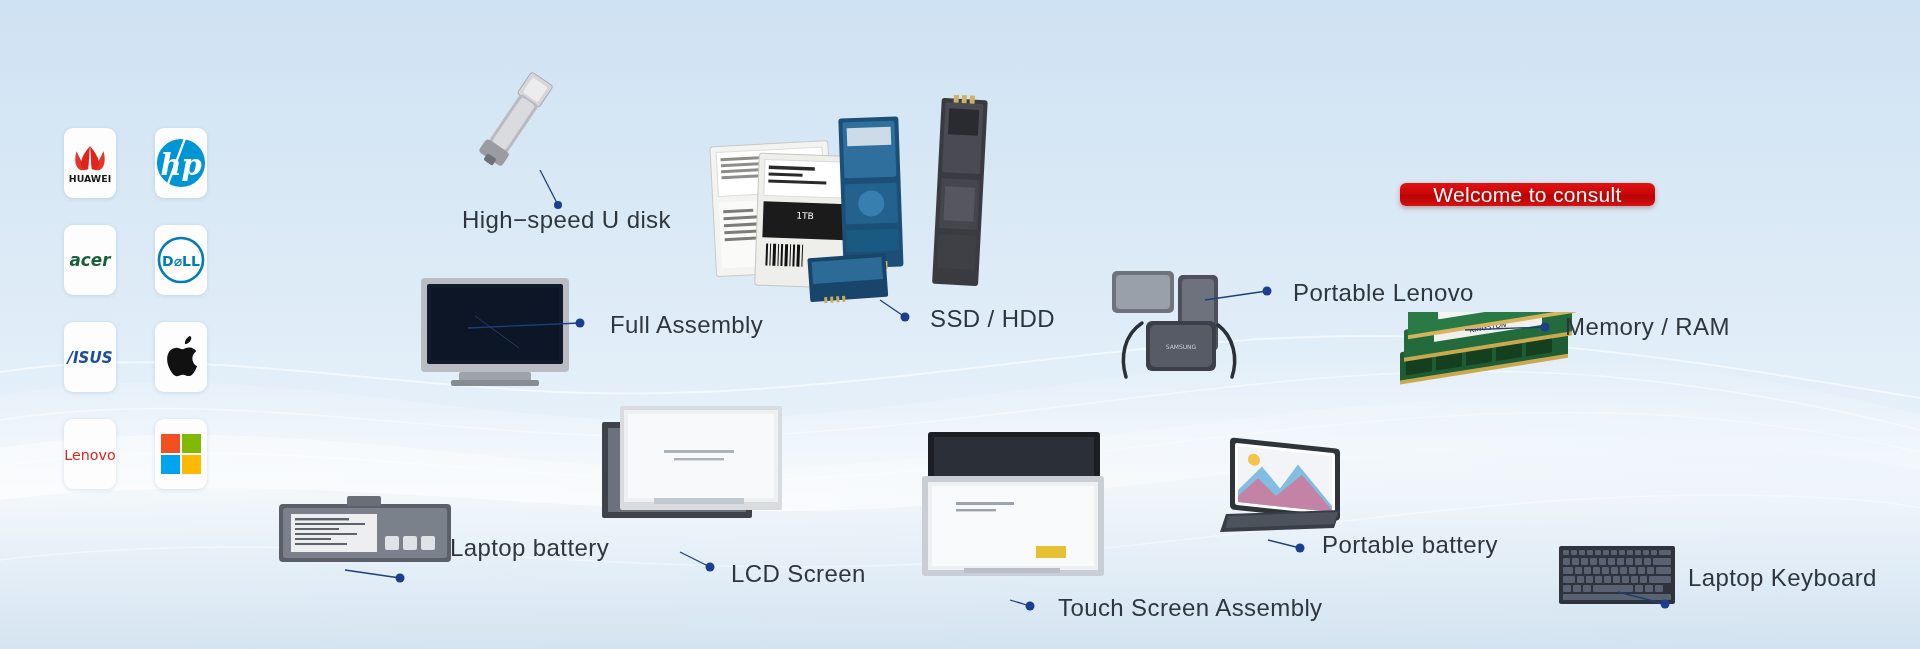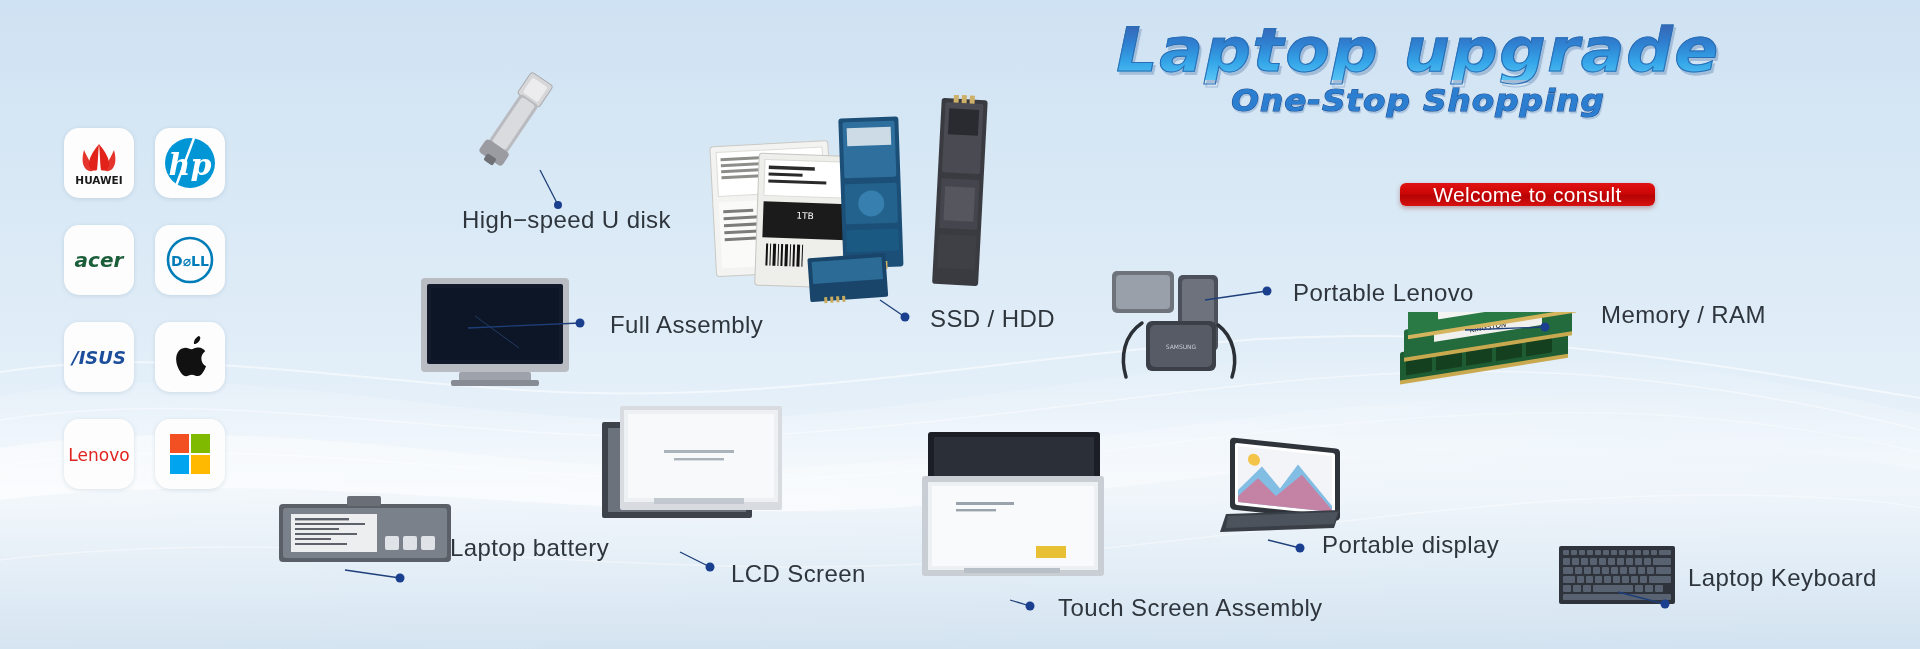--- a/index.html
+++ b/index.html
@@ -34,23 +34,23 @@
     position: absolute;
     left: 64px;
     top: 128px;
     display: grid;
     grid-template-columns: repeat(2, 70px);
     grid-template-rows: repeat(4, 70px);
     column-gap: 21px;
     row-gap: 27px;
   }
   .logo-tile {
-    width: 70px; height: 70px;
+    width: 52px; height: 70px;
     background: #fdfdfd;
-    border-radius: 15px;
+    border-radius: 9px;
     display: flex;
     align-items: center;
     justify-content: center;
     box-shadow: 0 1px 4px rgba(80,110,140,.18);
     overflow: hidden;
   }
   .logo-tile svg { display:block; }
 
   
   .headline-wrap {
@@ -215,24 +215,20 @@
       <svg width="42" height="42" viewBox="0 0 42 42">
         <rect x="1" y="1" width="19" height="19" fill="#f25022"></rect>
         <rect x="22" y="1" width="19" height="19" fill="#7fba00"></rect>
         <rect x="1" y="22" width="19" height="19" fill="#00a4ef"></rect>
         <rect x="22" y="22" width="19" height="19" fill="#ffb900"></rect>
       </svg>
     </div>
 
   </div>
 
-  <div class="headline-wrap">
-    <div class="headline">Laptop upgrade</div>
-    <div class="subhead">One-Stop Shopping</div>
-  </div>
 
   <button class="consult-btn">Welcome to consult</button>
 
   <svg class="prod" style="left:455px; top:68px;" width="130" height="110" viewBox="0 0 130 110">
     <g transform="rotate(34 65 55)">
       <rect x="46" y="6" width="26" height="26" rx="3" fill="#d7d7d9" stroke="#a9aaae" stroke-width="1"></rect>
       <rect x="50" y="10" width="18" height="18" rx="2" fill="#ececee"></rect>
       <rect x="49" y="30" width="22" height="58" rx="4" fill="#b9bbc0"></rect>
       <rect x="52" y="32" width="16" height="54" rx="3" fill="#d9dbdf"></rect>
       <rect x="46" y="86" width="28" height="16" rx="4" fill="#9a9ca2"></rect>
@@ -529,25 +525,25 @@
   </svg>
 
   <div class="callout" style="left:462px; top:206px;">High−speed U disk</div>
 
   <div class="callout" style="left:610px; top:311px;">Full Assembly</div>
 
   <div class="callout" style="left:930px; top:305px;">SSD / HDD</div>
 
   <div class="callout" style="left:1293px; top:279px;">Portable Lenovo</div>
 
-  <div class="callout" style="left:1565px; top:301px;margin-left:36px;">Memory / RAM</div>
+  <div class="callout" style="left:1565px; top:313px;">Memory / RAM</div>
 
   <div class="callout" style="left:422px; top:534px;margin-left:28px;">Laptop battery</div>
 
   <div class="callout" style="left:731px; top:560px;">LCD Screen</div>
 
   <div class="callout" style="left:1058px; top:594px;">Touch Screen Assembly</div>
 
-  <div class="callout" style="left:1322px; top:531px;">Portable display</div>
+  <div class="callout" style="left:1322px; top:531px;">Portable battery</div>
 
   <div class="callout" style="left:1688px; top:564px;">Laptop Keyboard</div>
 
 </div>
 
 </body></html>

